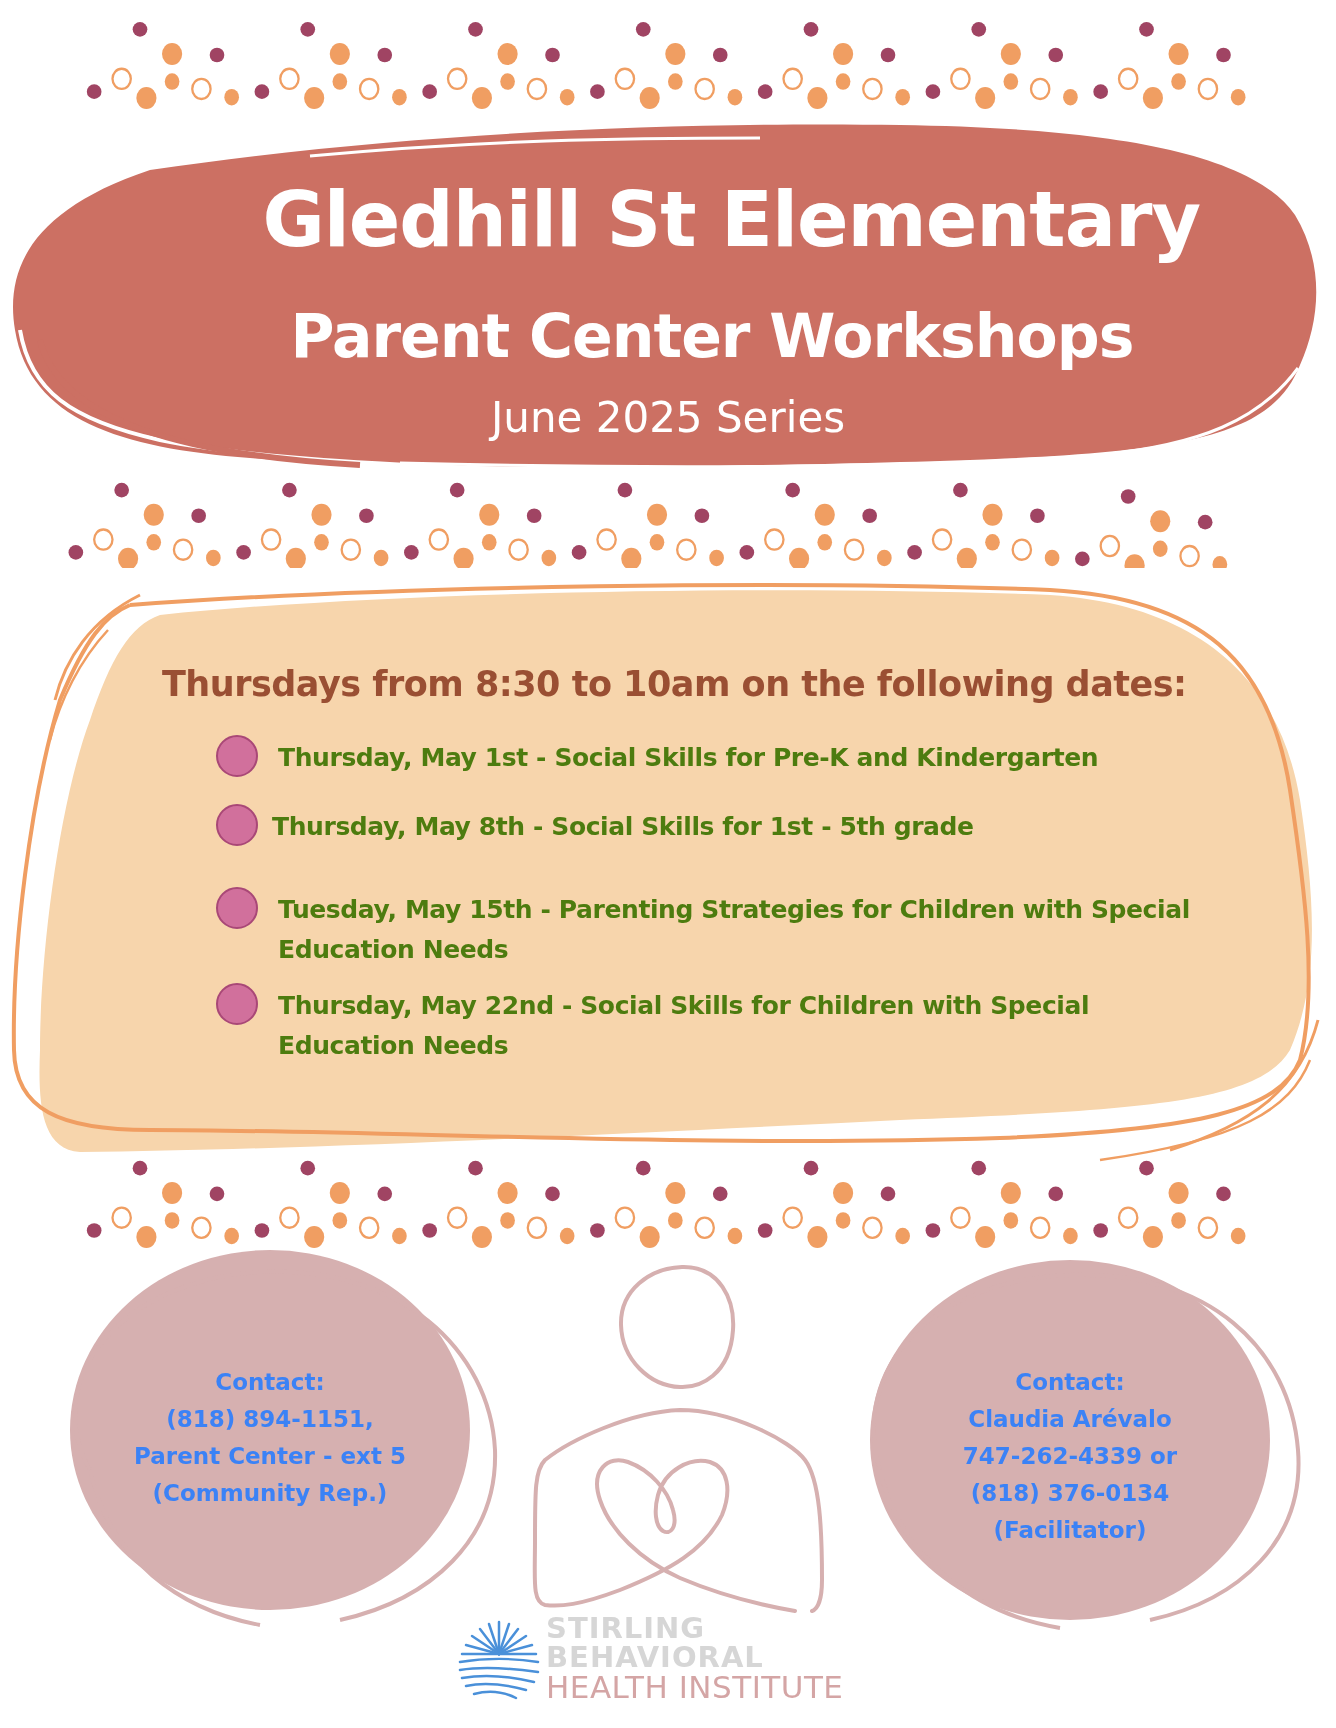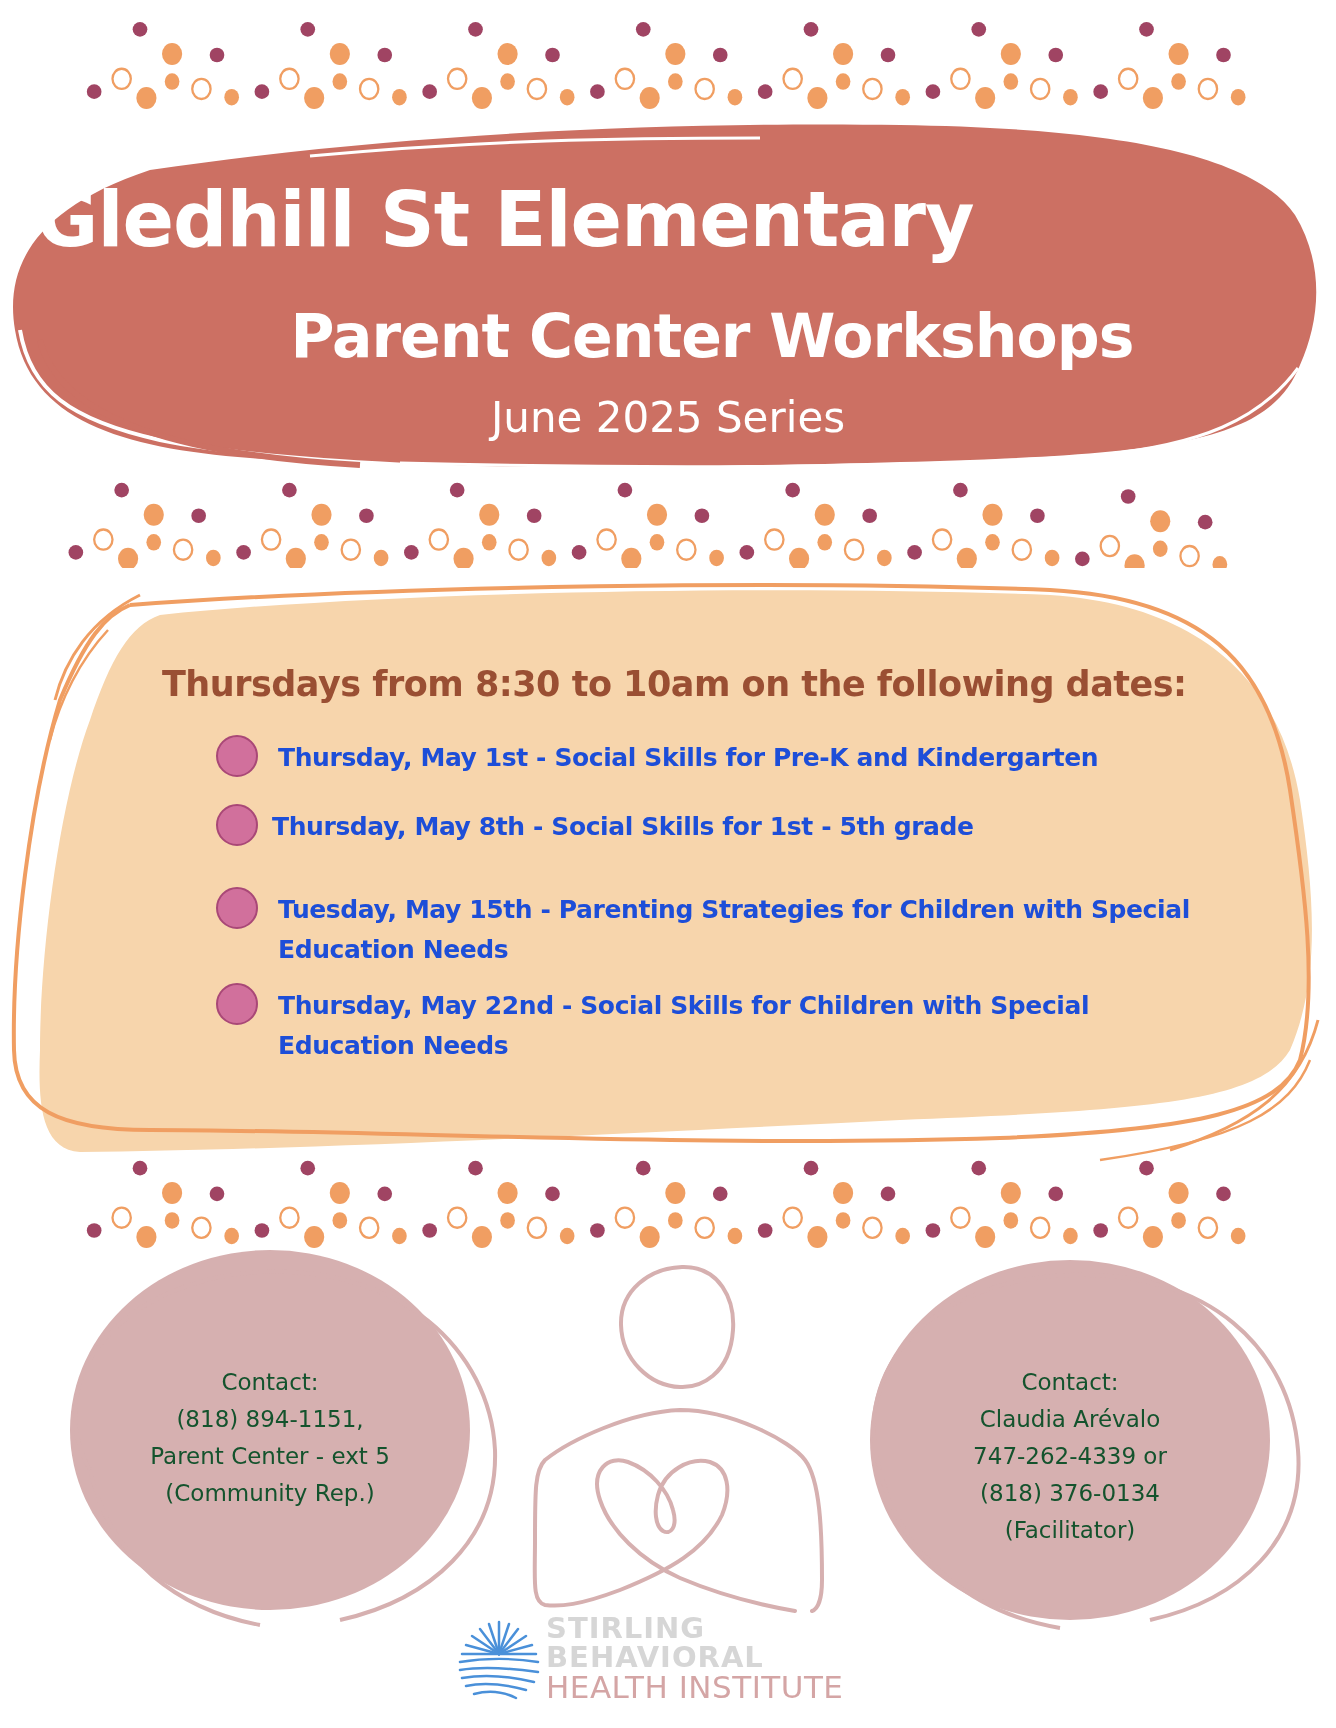--- a/index.html
+++ b/index.html
@@ -1,31 +1,31 @@
 <!DOCTYPE html>
 <html><head>
 <meta charset="utf-8">
 <style>
   html, body { margin: 0; padding: 0; background: #ffffff; }
   body { width: 1336px; height: 1728px; position: relative; overflow: hidden; font-family: "DejaVu Sans", sans-serif; }
   .layer { position: absolute; left: 0; top: 0; }
   .dots-row { position: absolute; left: 0; width: 1336px; height: 110px; }
-  .title-main { position: absolute; top: 182px; left: 0; width: 1200px; text-align: left;
-    font-family: "DejaVu Sans", sans-serif; font-weight: bold; font-size: 76px; letter-spacing: -1px; color: #fff; line-height: 1; margin-left: 36px; }
+  .title-main { position: absolute; top: 182px; left: 0; width: 1200px; text-align: right;
+    font-family: "DejaVu Sans", sans-serif; font-weight: bold; font-size: 76px; letter-spacing: -1px; color: #fff; line-height: 1; }
   .title-sub { position: absolute; top: 306px; left: 0; width: 1336px; text-align: center;
     font-family: "DejaVu Sans", sans-serif; font-weight: bold; font-size: 60px; letter-spacing: -1px; color: #fff; line-height: 1; margin-left: 44px; }
   .title-series { position: absolute; top: 397px; left: 0; width: 1336px; text-align: center;
     font-family: "DejaVu Sans", sans-serif; font-size: 42px; color: #fff; line-height: 1; }
   .schedule-heading { position: absolute; top: 664px; left: 162px; width: 1050px;
     font-family: "DejaVu Sans", sans-serif; font-weight: bold; font-size: 35px; color: #9a4f33; letter-spacing: -0.5px; white-space: nowrap; }
   .session { position: absolute; left: 215px; width: 1000px; }
   .bullet { position: absolute; left: 0; top: 0; width: 44px; height: 44px; }
   .session-text { position: absolute; left: 63px; top: 4px; width: 940px;
-    font-family: "DejaVu Sans", sans-serif; font-weight: bold; font-size: 25px; color: #1d4ed8; line-height: 40px; letter-spacing: -0.4px; }
-  .contact { position: absolute; text-align: center; color: #14532d; font-family: "DejaVu Sans", sans-serif; font-weight: normal; font-size: 23px; line-height: 37px; }
+    font-family: "DejaVu Sans", sans-serif; font-weight: bold; font-size: 25px; color: #4d7c0f; line-height: 40px; letter-spacing: -0.4px; }
+  .contact { position: absolute; text-align: center; color: #3b82f6; font-family: "DejaVu Sans", sans-serif; font-weight: bold; font-size: 23px; line-height: 37px; }
   .contact div { white-space: nowrap; }
   .logo { position: absolute; left: 454px; top: 1614px; width: 420px; height: 90px; }
   .logo-text { position: absolute; left: 92px; top: 0; font-family: "DejaVu Sans", sans-serif; line-height: 1; }
   .logo-l1, .logo-l2 { font-weight: bold; font-size: 29px; color: #d6d6d6; letter-spacing: 1px; }
   .logo-l3 { font-size: 31px; color: #d4a5a5; letter-spacing: 0.5px; }
 </style>
 </head>
 <body>
 
 <svg class="dots-row" style="top:0" width="1336" height="120" viewBox="0 0 1336 120">

